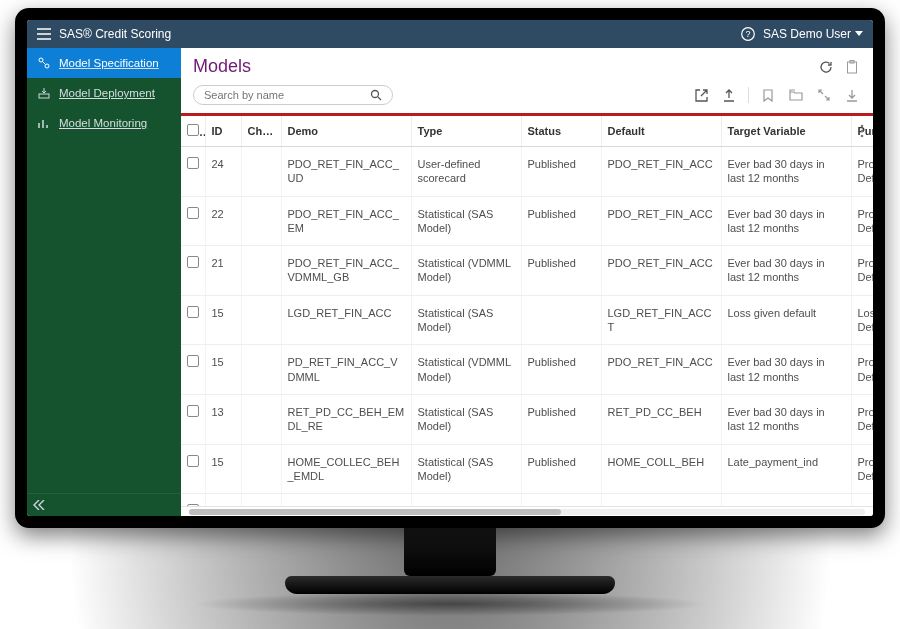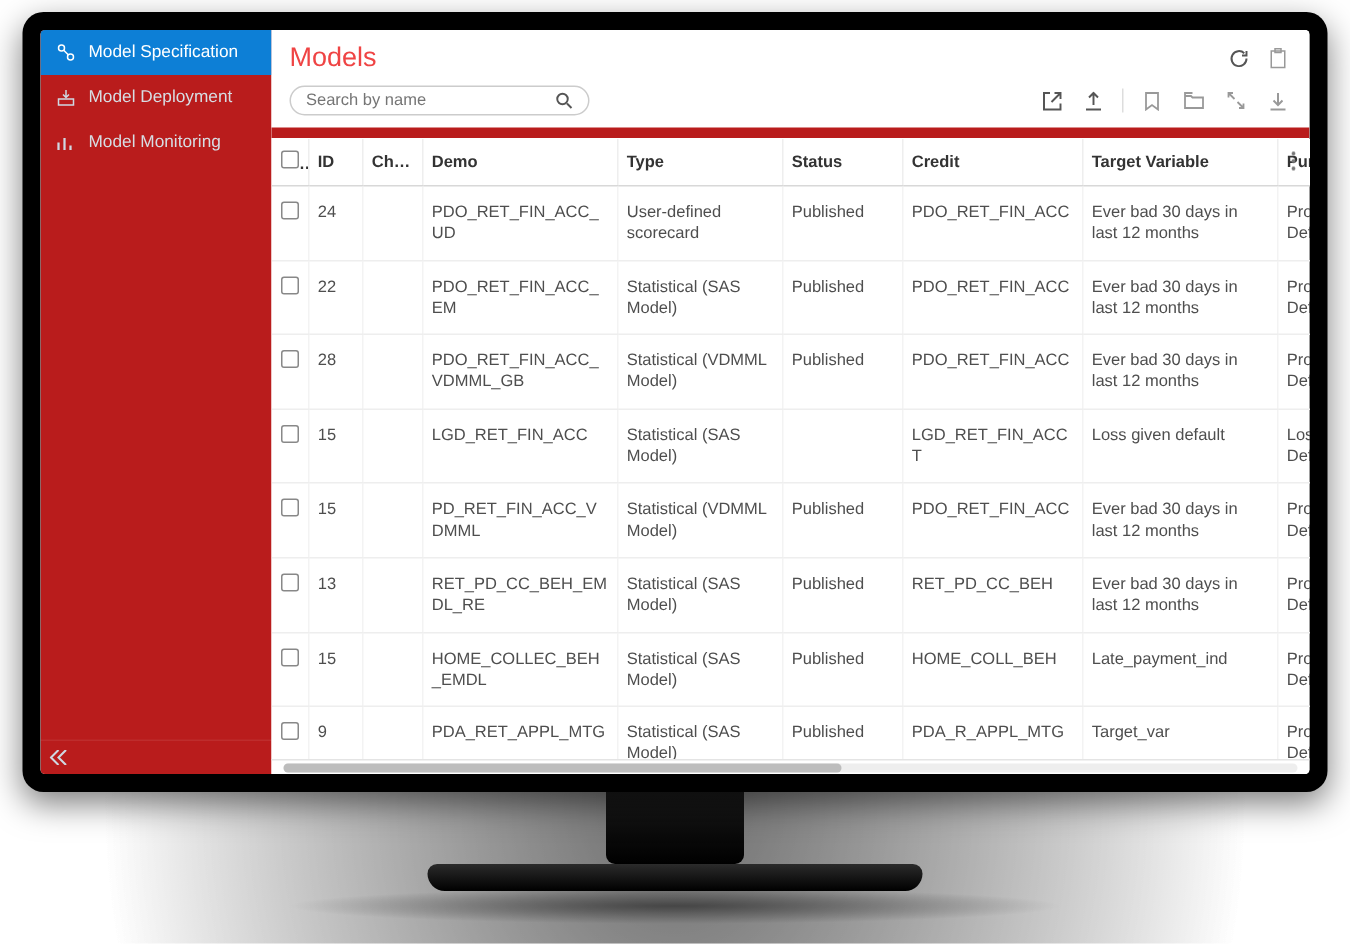--- a/index.html
+++ b/index.html
@@ -10,59 +10,80 @@
   .stand-base { width: 330px; height: 18px; background: linear-gradient(#2b2b2b,#000); margin: 0 auto; border-radius: 10px 10px 18px 18px; }
   .base-shadow { width: 520px; height: 24px; margin: -2px auto 0; background: radial-gradient(ellipse at center, rgba(0,0,0,0.45), rgba(0,0,0,0) 70%); }
 
   .topbar { height: 28px; background: #2f4a63; color: #fff; display: flex; align-items: center; padding: 0 10px; font-size: 12px; }
   .topbar .menu-icon { margin-right: 8px; display:inline-flex; }
   .topbar .spacer { flex: 1; }
   .topbar .help-icon { margin-right: 8px; display:inline-flex; }
   .topbar .user { display:flex; align-items:center; gap:4px; }
 
   .body { flex:1; display:flex; min-height:0; }
-  .sidebar { width: 154px; background: #b91c1c; color: #d7dde3; display:flex; flex-direction:column; font-size: 11.5px; }
+  .sidebar { width: 154px; background: #14532d; color: #d7dde3; display:flex; flex-direction:column; font-size: 11.5px; text-decoration: underline; }
   .side-item { display:flex; align-items:center; gap:8px; padding: 8px 10px; cursor:pointer; }
   .side-item.active { background: #0d7fd6; color:#fff; }
   .side-item .ico { width:14px; height:14px; display:inline-flex; align-items:center; justify-content:center; }
   .side-spacer { flex:1; }
   .side-collapse { text-align:center; padding:6px; border-top:1px solid rgba(255,255,255,0.08); }
 
   .main { flex:1; display:flex; flex-direction:column; min-width:0; background:#fff; }
   .main-head { display:flex; align-items:center; padding: 8px 12px 4px; gap:8px; }
-  .main-title { font-size: 18px; color:#ef4444; flex:1; }
+  .main-title { font-size: 18px; color:#701a75; flex:1; }
   .icon-btn { width:18px; height:18px; display:inline-flex; align-items:center; justify-content:center; color:#555; cursor:pointer; }
 
   .toolbar-row { display:flex; align-items:center; padding: 4px 12px 8px; gap:8px; }
   .search { display:flex; align-items:flex-start; border:1px solid #ccc; border-radius: 14px; padding: 3px 10px; width: 200px; font-size:11px; color:#888; background:#fff; }
   .search input { border:none; outline:none; flex:1; font-size:11px; background:transparent; }
   .toolbar-spacer { flex:1; }
   .tool-icons { display:flex; gap:10px; align-items:center; color:#666; }
 
-  .table-wrap { flex:1; overflow:auto; border-top:7px solid #b91c1c; position:relative; }
+  .table-wrap { flex:1; overflow:auto; border-top:3px solid #b91c1c; position:relative; }
   table { border-collapse: collapse; width: 100%; font-size: 11px; color:#4e4e4e; table-layout: fixed; }
   thead th { text-align:left; font-weight:600; color:#333; padding: 8px 6px; border-bottom:1px solid #d8d8d8; border-right:1px solid #eee; background:#fff; position:sticky; top:0; white-space:nowrap; overflow:hidden; text-overflow:ellipsis; }
   tbody td { padding: 10px 6px; border-bottom:1px solid #eee; border-right:1px solid #f3f3f3; vertical-align:top; line-height:1.3; word-wrap:break-word; }
   col.cb { width:24px; } col.id { width:36px; } col.ch { width:40px; }
   col.nm { width:130px; } col.tp { width:110px; } col.st { width:80px; }
   col.pj { width:120px; } col.tv { width:130px; } col.pu { width:100px; }
   .cb-cell { text-align:center; }
   .chk { width:12px; height:12px; border:1.4px solid #888; border-radius:2px; display:inline-block; }
   .col-opts { position:absolute; top:6px; right:2px; }
   .hscroll { height:10px; border-top:1px solid #e4e4e4; display:flex; align-items:center; padding:0 8px; }
   .hscroll .track { flex:1; height:6px; background:#eee; border-radius:3px; position:relative; }
   .hscroll .thumb { position:absolute; left:0; width:55%; top:0; bottom:0; background:#bdbdbd; border-radius:3px; }
   svg { display:block; }
 </style>
 </head>
 <body>
 
 <div class="monitor">
   <div class="screen">
 
+    <div class="topbar">
+      <span class="menu-icon">
+        <svg width="14" height="12" viewBox="0 0 14 12">
+            <path d="M0 1h14M0 6h14M0 11h14" stroke="#fff" stroke-width="1.5"></path>
+          </svg>
+      </span>
+      <span>SAS® Credit Scoring</span>
+      <span class="spacer"></span>
+      <span class="help-icon">
+        <svg width="14" height="14" viewBox="0 0 14 14">
+            <circle cx="7" cy="7" r="6.3" fill="none" stroke="#fff" stroke-width="1.2"></circle>
+            <text x="7" y="10" text-anchor="middle" font-size="9" fill="#fff" font-family="Arial">?</text>
+          </svg>
+      </span>
+      <span class="user">
+        <span>SAS Demo User</span>
+        <svg width="8" height="6" viewBox="0 0 8 6">
+            <path d="M0 0l4 5 4-5z" fill="#fff"></path>
+          </svg>
+      </span>
+    </div>
 
     <div class="body">
       <div class="sidebar">
         <div class="side-item active">
           <span class="ico">
               <svg width="12" height="12" viewBox="0 0 12 12">
                 <circle cx="3" cy="3" r="2" fill="none" stroke="#fff"></circle>
                 <circle cx="9" cy="9" r="2" fill="none" stroke="#fff"></circle>
                 <path d="M4.5 4.5l3 3" stroke="#fff"></path>
               </svg>
@@ -168,21 +189,21 @@
                 <col class="pu">
             </colgroup>
             <thead>
               <tr>
                 <th class="cb-cell"><span class="chk"></span></th>
                 <th>ID</th>
                 <th>Cha...</th>
                 <th>Demo</th>
                 <th>Type</th>
                 <th>Status</th>
-                <th>Credit</th>
+                <th>Default</th>
                 <th>Target Variable</th>
                 <th>Purpose</th>
               </tr>
             </thead>
             <tbody id="tbody">
                 <tr>
                   <td class="cb-cell"><span class="chk"></span></td>
                   <td>24</td>
                   <td></td>
                   <td>PDO_RET_FIN_ACC_UD</td>
@@ -198,21 +219,21 @@
                   <td></td>
                   <td>PDO_RET_FIN_ACC_EM</td>
                   <td>Statistical (SAS Model)</td>
                   <td>Published</td>
                   <td>PDO_RET_FIN_ACC</td>
                   <td>Ever bad 30 days in last 12 months</td>
                   <td>Probability of Default</td>
                 </tr>
                 <tr>
                   <td class="cb-cell"><span class="chk"></span></td>
-                  <td>28</td>
+                  <td>21</td>
                   <td></td>
                   <td>PDO_RET_FIN_ACC_VDMML_GB</td>
                   <td>Statistical (VDMML Model)</td>
                   <td>Published</td>
                   <td>PDO_RET_FIN_ACC</td>
                   <td>Ever bad 30 days in last 12 months</td>
                   <td>Probability of Default</td>
                 </tr>
                 <tr>
                   <td class="cb-cell"><span class="chk"></span></td>

